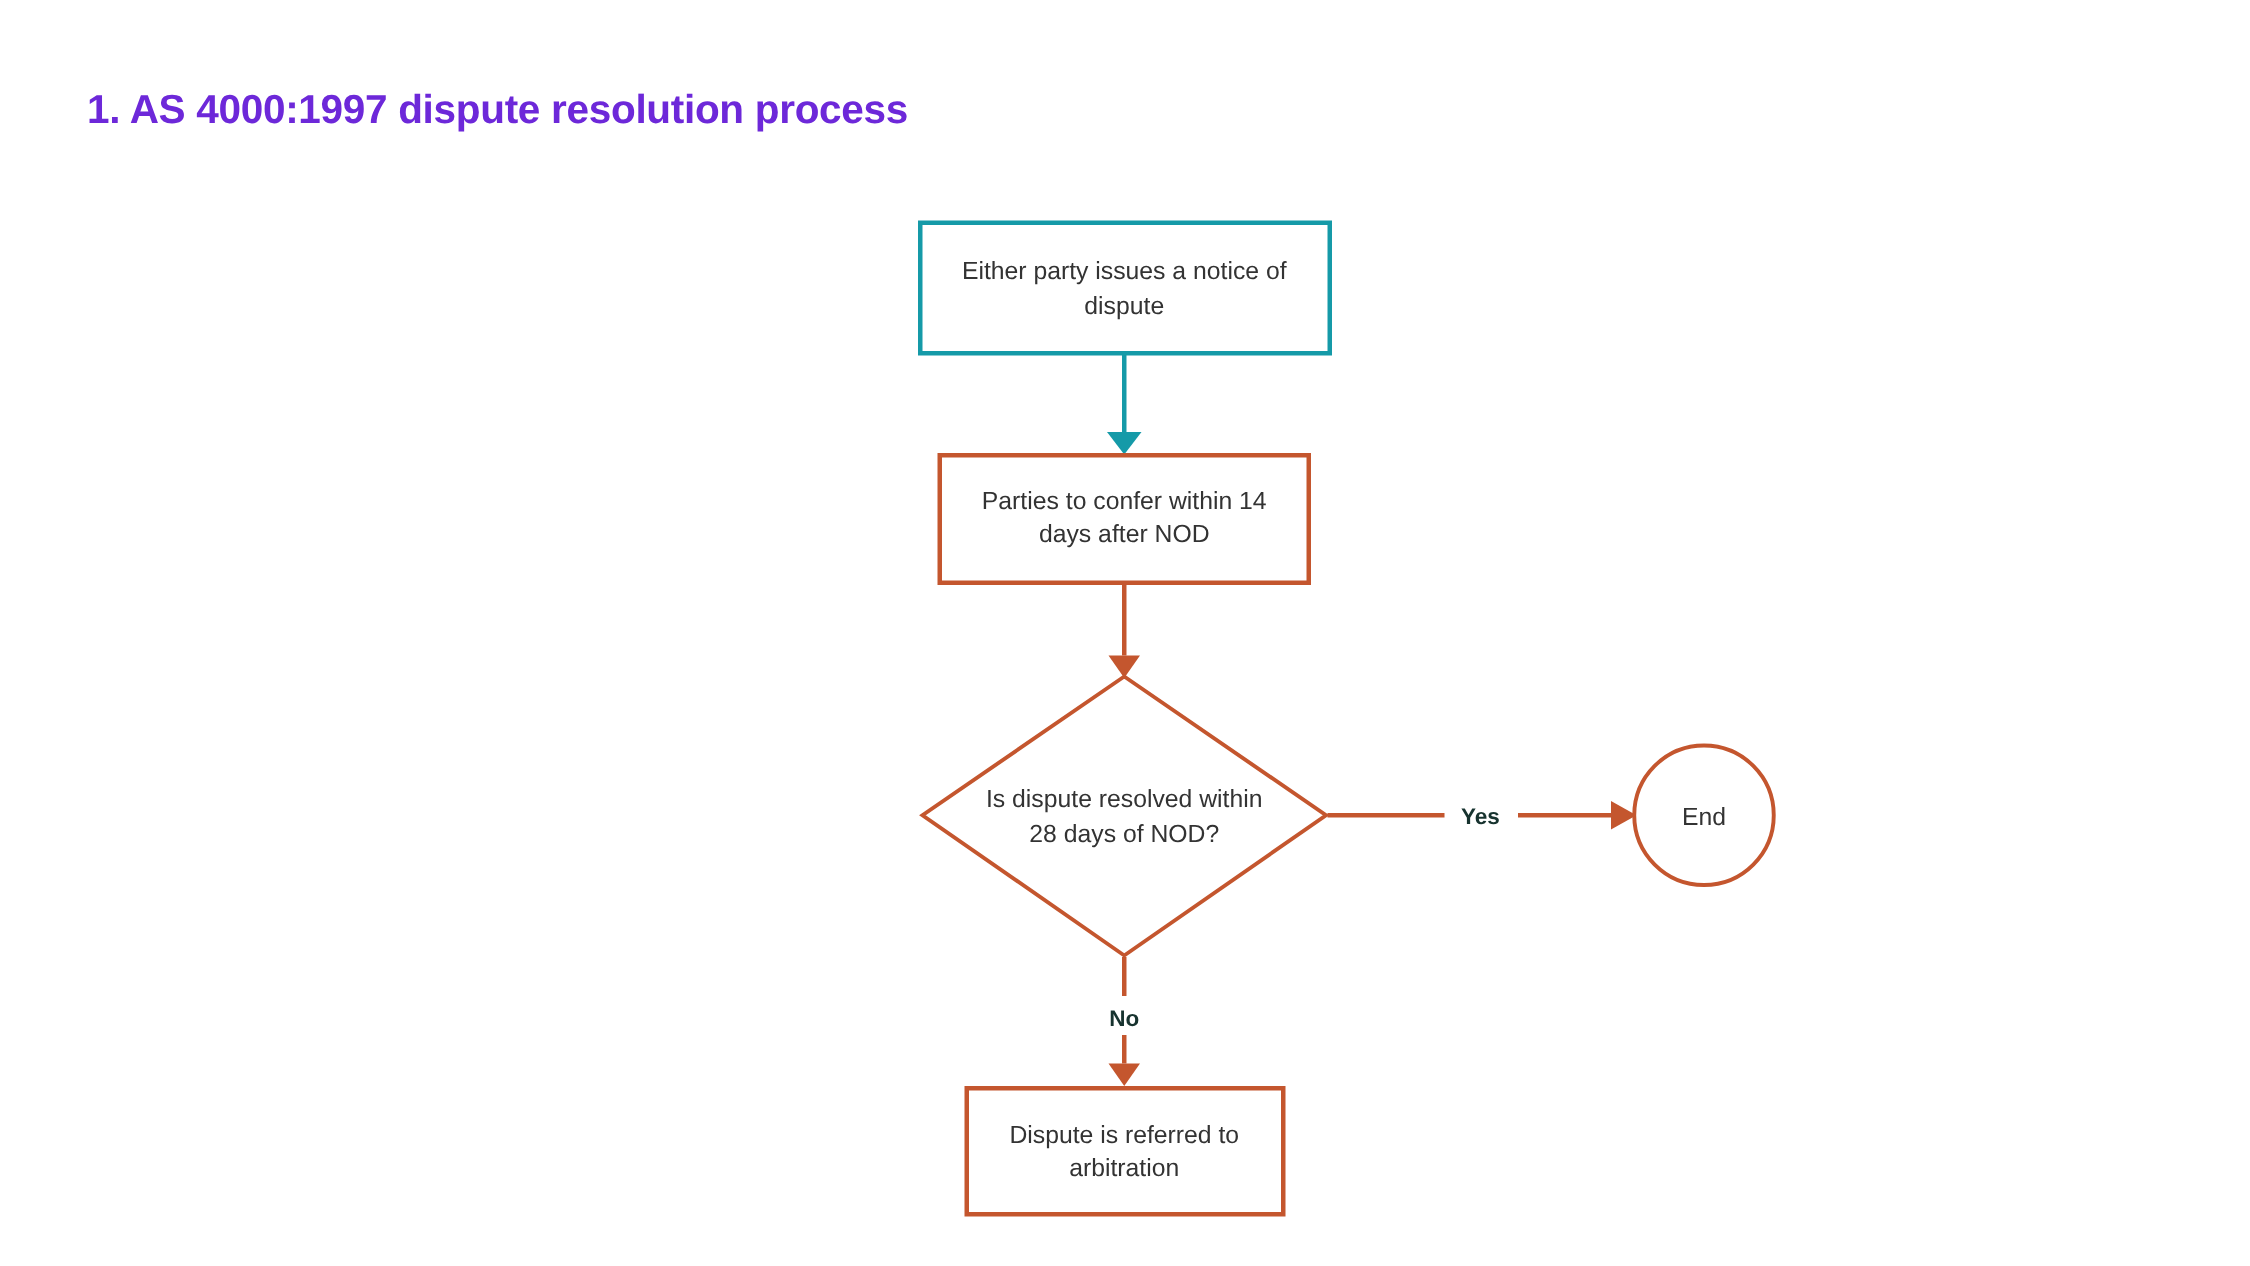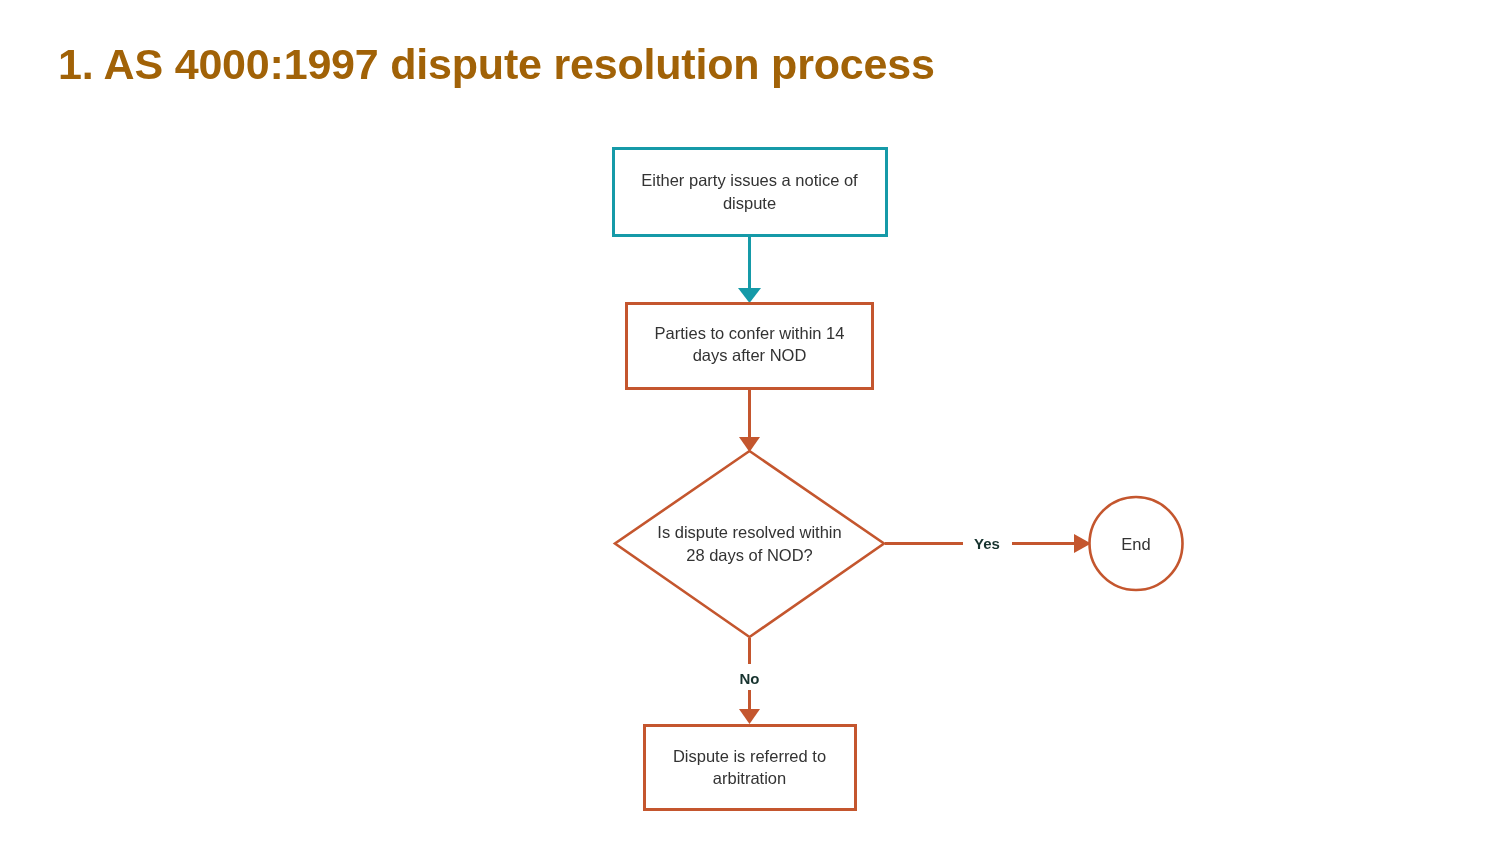--- a/index.html
+++ b/index.html
@@ -17,25 +17,25 @@
   }
   #slide {
     position: relative;
     width: 1500px;
     height: 844px;
     background: #ffffff;
   }
   #page-title {
     position: absolute;
     left: 58px;
-    top: 40px;
-    font-size: 43px;
+    top: 58px;
+    font-size: 27px;
     font-weight: bold;
     letter-spacing: -0.2px;
-    color: #a16207;
+    color: #6d28d9;
     white-space: nowrap;
     font-family: "Liberation Sans", sans-serif;
   }
   #flow-svg {
     position: absolute;
     left: 0;
     top: 0;
     width: 1500px;
     height: 844px;
   }

